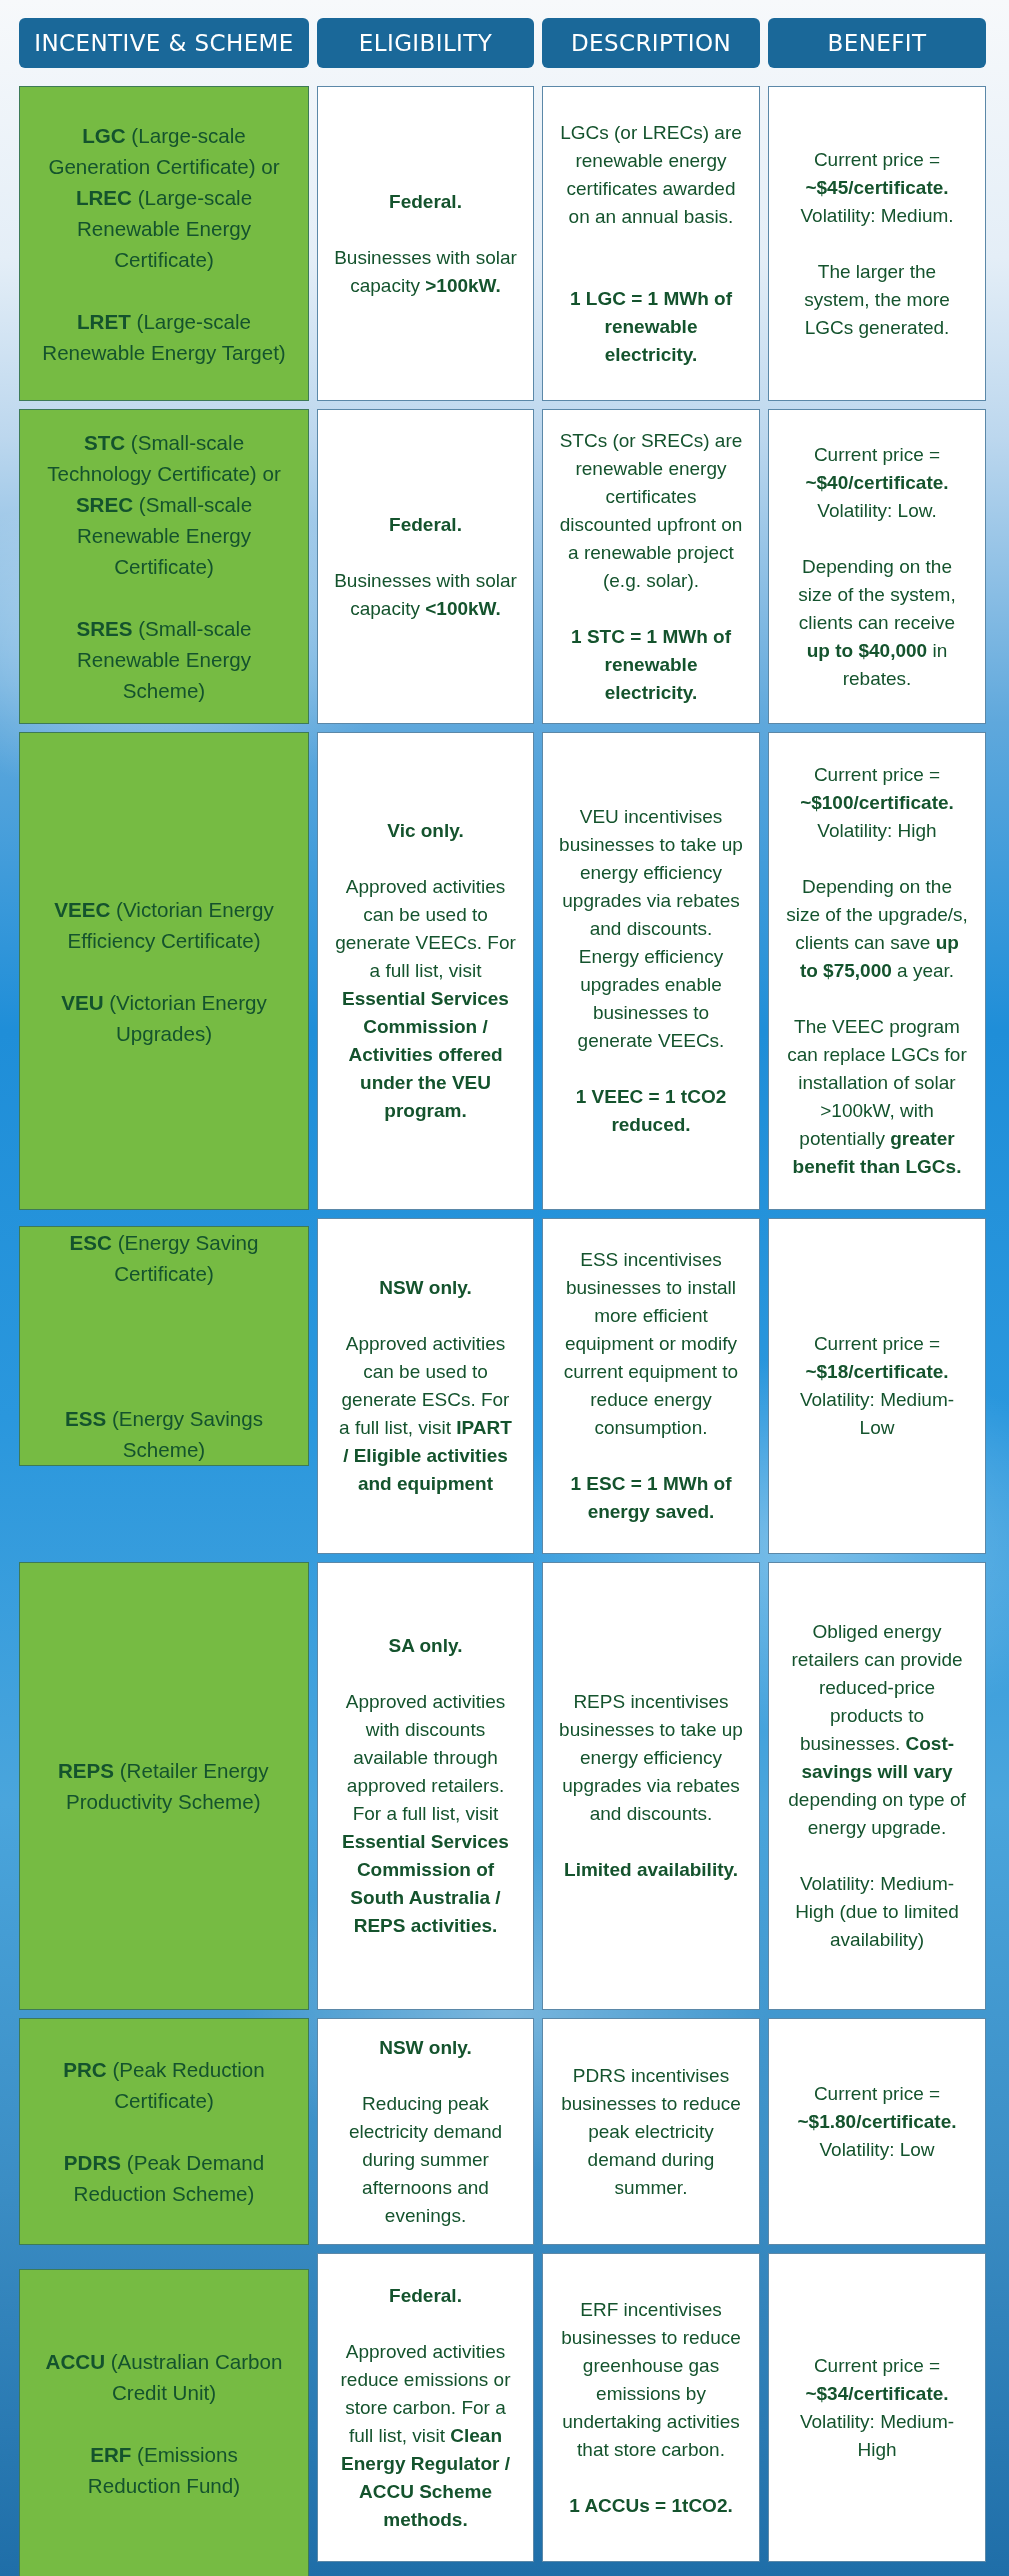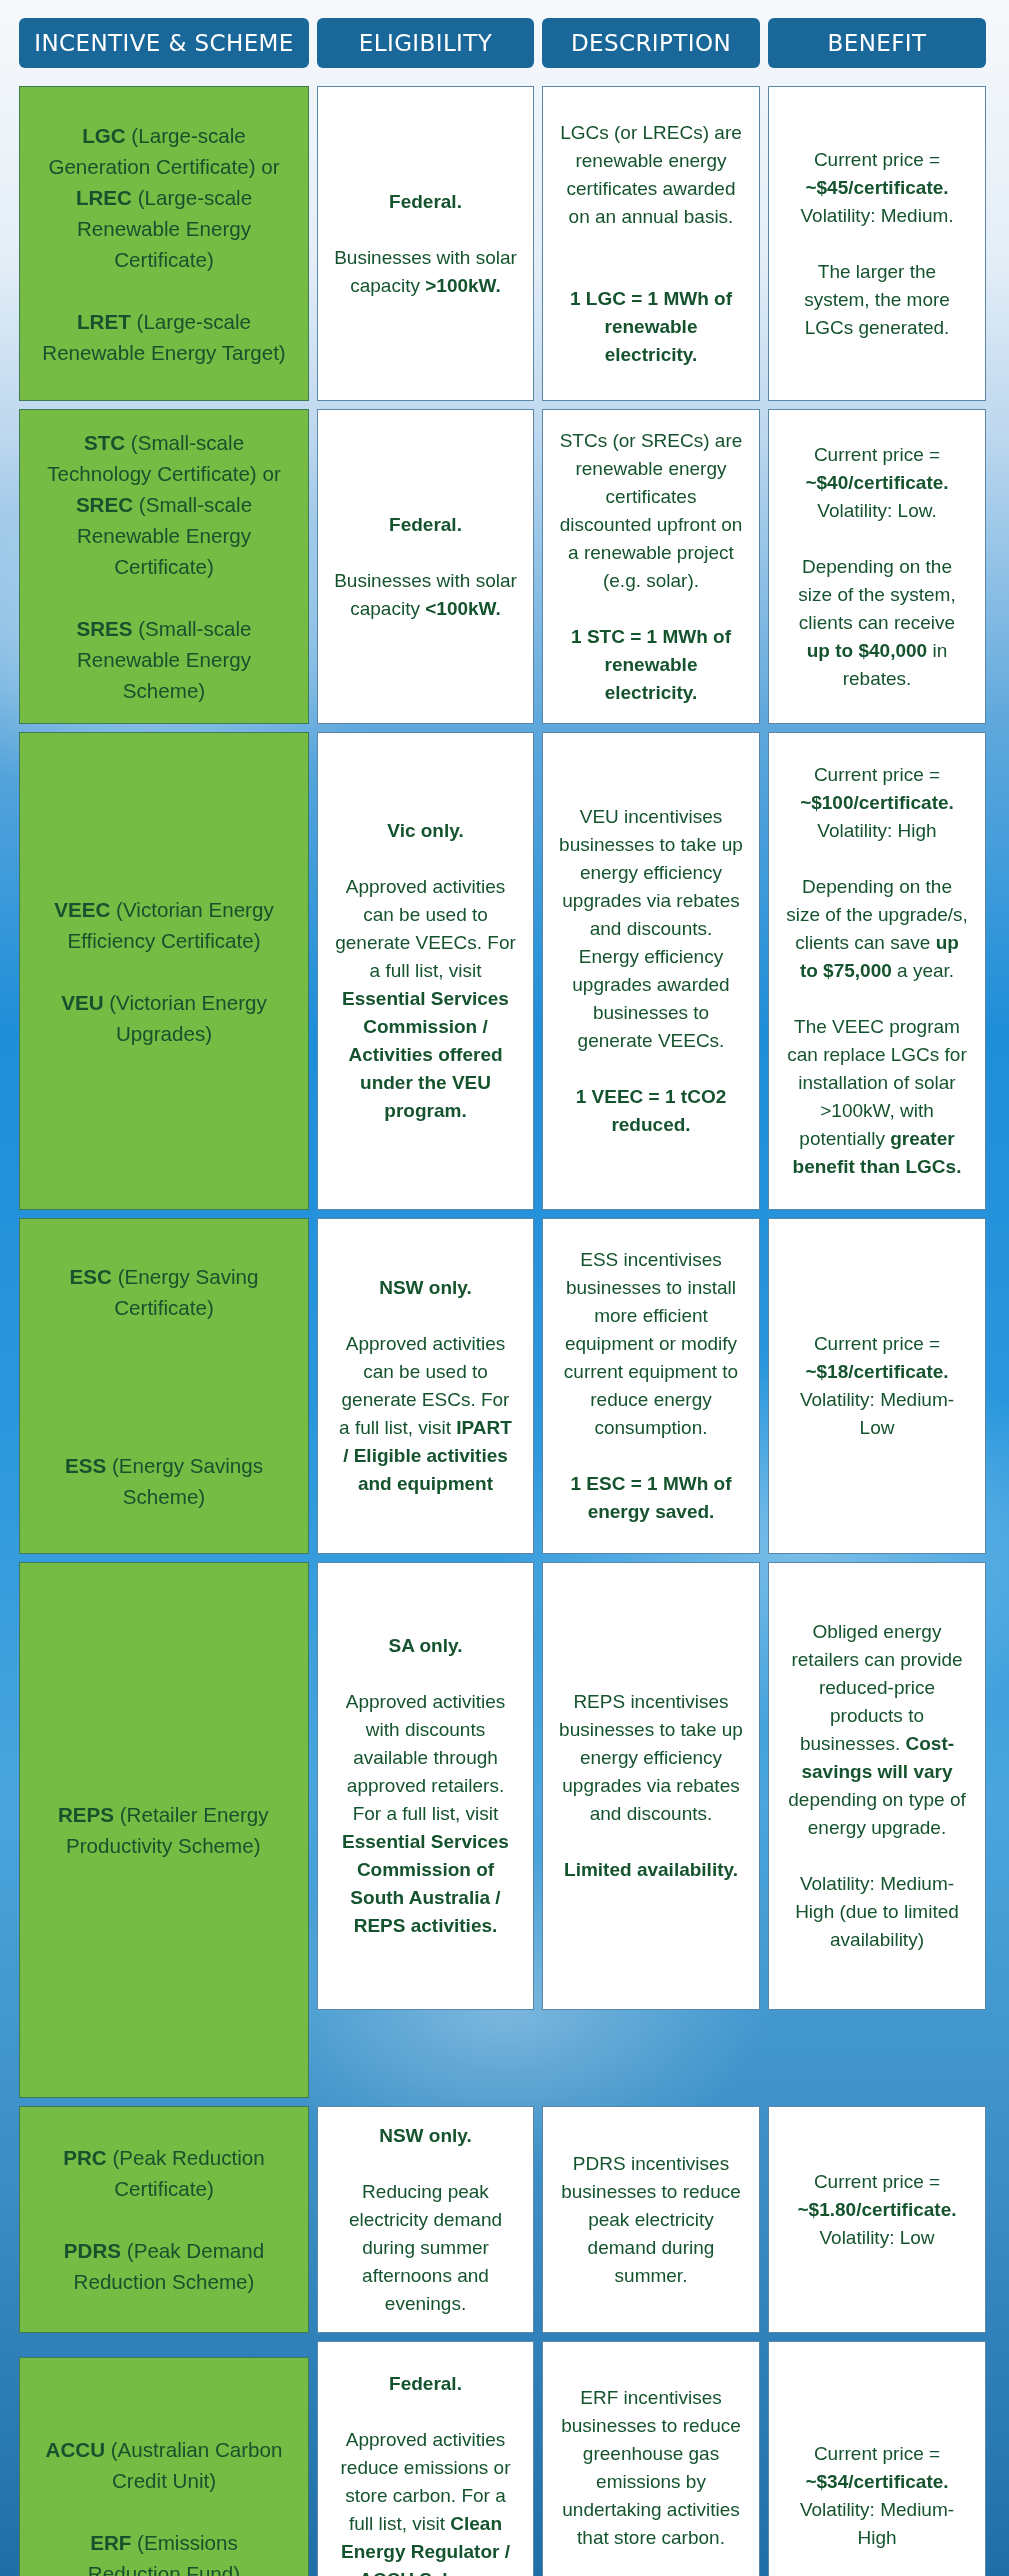--- a/index.html
+++ b/index.html
@@ -108,52 +108,52 @@
     <p class="para"><b>VEEC</b><span> (Victorian Energy Efficiency Certificate)</span></p>
     <div class="gap"></div>
     <p class="para"><b>VEU</b><span> (Victorian Energy Upgrades)</span></p>
   </div>
   <div class="cell white" style="margin-top:8px;height:478px;">
     <p class="para"><b>Vic only.</b></p>
     <div class="gap"></div>
     <p class="para"><span>Approved activities can be used to generate VEECs. For a full list, visit </span><b>Essential Services Commission / Activities offered under the VEU program.</b></p>
   </div>
   <div class="cell white" style="margin-top:8px;height:478px;">
-    <p class="para">VEU incentivises businesses to take up energy efficiency upgrades via rebates and discounts. Energy efficiency upgrades awarded businesses to generate VEECs.</p>
+    <p class="para">VEU incentivises businesses to take up energy efficiency upgrades via rebates and discounts. Energy efficiency upgrades enable businesses to generate VEECs.</p>
     <div class="gap"></div>
     <p class="para"><b>1 VEEC = 1 tCO2 reduced.</b></p>
   </div>
   <div class="cell white" style="margin-top:8px;height:478px;">
     <p class="para"><span>Current price =</span><br><b>~$100/certificate.</b><br><span>Volatility: High</span></p>
     <div class="gap"></div>
     <p class="para"><span>Depending on the size of the upgrade/s, clients can save </span><b>up to $75,000</b><span> a year.</span></p>
     <div class="gap"></div>
     <p class="para"><span>The VEEC program can replace LGCs for installation of solar &gt;100kW, with potentially </span><b>greater benefit than LGCs.</b></p>
   </div>
 
-  <div class="cell scheme" style="margin-top:8px;height:336px;gap:48px;">
+  <div class="cell scheme" style="margin-top:16px;height:240px;gap:48px;">
     <p class="para"><b>ESC</b><span> (Energy Saving Certificate)</span></p>
     <div class="gap"></div>
     <p class="para"><b>ESS</b><span> (Energy Savings Scheme)</span></p>
   </div>
   <div class="cell white" style="margin-top:8px;height:336px;">
     <p class="para"><b>NSW only.</b></p>
     <div class="gap"></div>
     <p class="para"><span>Approved activities can be used to generate ESCs. For a full list, visit </span><b>IPART / Eligible activities and equipment</b></p>
   </div>
   <div class="cell white" style="margin-top:8px;height:336px;">
     <p class="para">ESS incentivises businesses to install more efficient equipment or modify current equipment to reduce energy consumption.</p>
     <div class="gap"></div>
     <p class="para"><b>1 ESC = 1 MWh of energy saved.</b></p>
   </div>
   <div class="cell white" style="margin-top:8px;height:336px;">
     <p class="para"><span>Current price =</span><br><b>~$18/certificate.</b><br><span>Volatility: Medium-Low</span></p>
   </div>
 
-  <div class="cell scheme" style="margin-top:8px;height:536px;padding-left:20px;">
+  <div class="cell scheme" style="margin-top:8px;height:448px;padding-left:20px;">
     <p class="para"><b>REPS</b><span> (Retailer Energy Productivity Scheme)</span></p>
   </div>
   <div class="cell white" style="margin-top:8px;height:448px;">
     <p class="para"><b>SA only.</b></p>
     <div class="gap"></div>
     <p class="para"><span>Approved activities with discounts available through approved retailers. For a full list, visit </span><b>Essential Services Commission of South Australia / REPS activities.</b></p>
   </div>
   <div class="cell white" style="margin-top:8px;height:448px;">
     <p class="para">REPS incentivises businesses to take up energy efficiency upgrades via rebates and discounts.</p>
     <div class="gap"></div>

